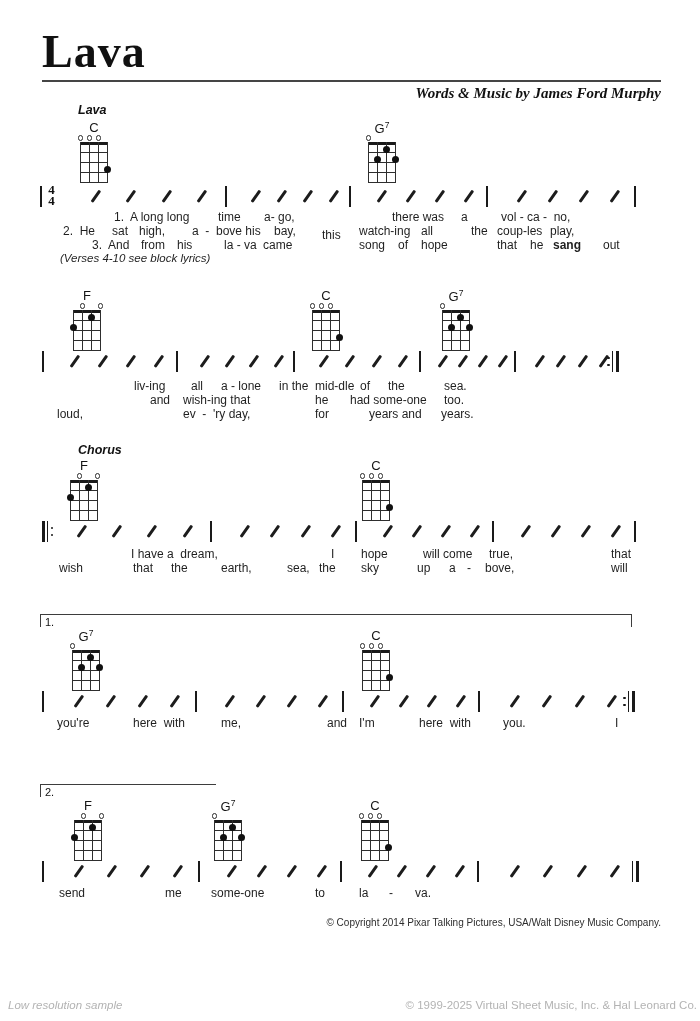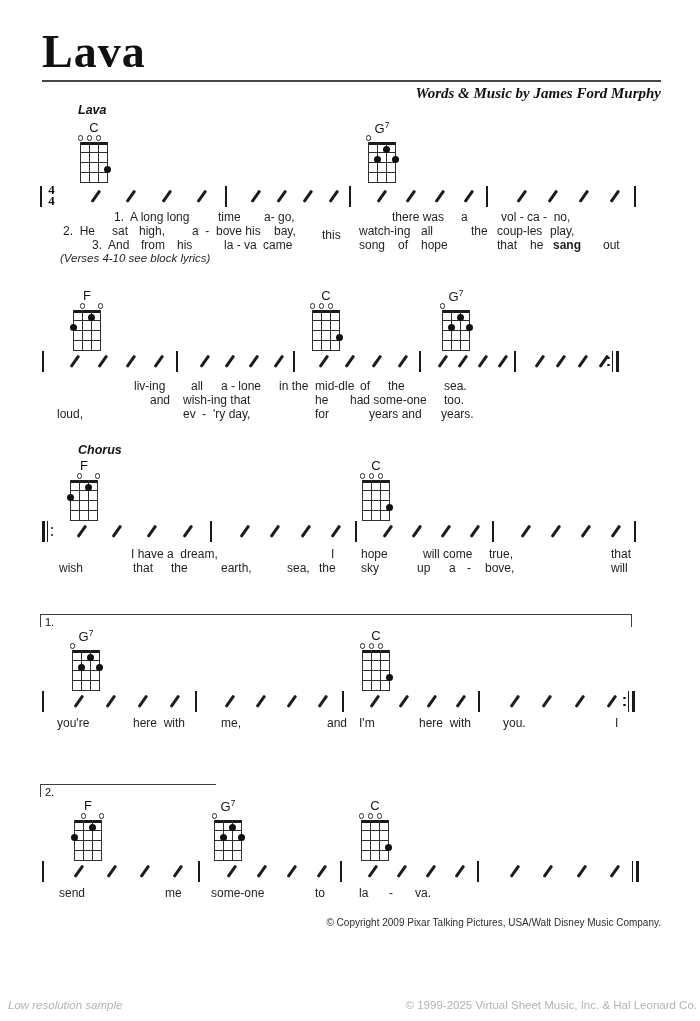--- a/index.html
+++ b/index.html
@@ -23,21 +23,21 @@
 </style>
 </head>
 <body>
 
 <div class="page">
   <h1 class="abs title">Lava</h1>
   <div class="abs title-rule"></div>
   <div class="abs credit">Words &amp; Music by James Ford Murphy</div>
 
   <div class="abs copyright">
-    <div>© Copyright 2009 Pixar Talking Pictures, USA/Walt Disney Music Company.</div>
+    <div>© Copyright 2014 Pixar Talking Pictures, USA/Walt Disney Music Company.</div>
   </div>
 
   <div class="abs footer-left">Low resolution sample</div>
   <div class="abs footer-right">© 1999-2025 Virtual Sheet Music, Inc. &amp; Hal Leonard Co.</div>
 <span class="section-label" style="position: absolute; left: 78px; top: 103px;">Lava</span>
     <span class="chord-label" style="position: absolute; left: 70px; top: 120px; width: 48px;">C</span>
     <span style="position: absolute; left: 77.5px; top: 135px; width: 5.5px; height: 5.5px; border: 1.2px solid rgb(43, 43, 43); border-radius: 50%; box-sizing: border-box;"></span>
     <span style="position: absolute; left: 86.5px; top: 135px; width: 5.5px; height: 5.5px; border: 1.2px solid rgb(43, 43, 43); border-radius: 50%; box-sizing: border-box;"></span>
     <span style="position: absolute; left: 95.5px; top: 135px; width: 5.5px; height: 5.5px; border: 1.2px solid rgb(43, 43, 43); border-radius: 50%; box-sizing: border-box;"></span>
     <span style="position: absolute; left: 80px; top: 142px; width: 28px; height: 2.6px; background: rgb(26, 26, 26);"></span>

